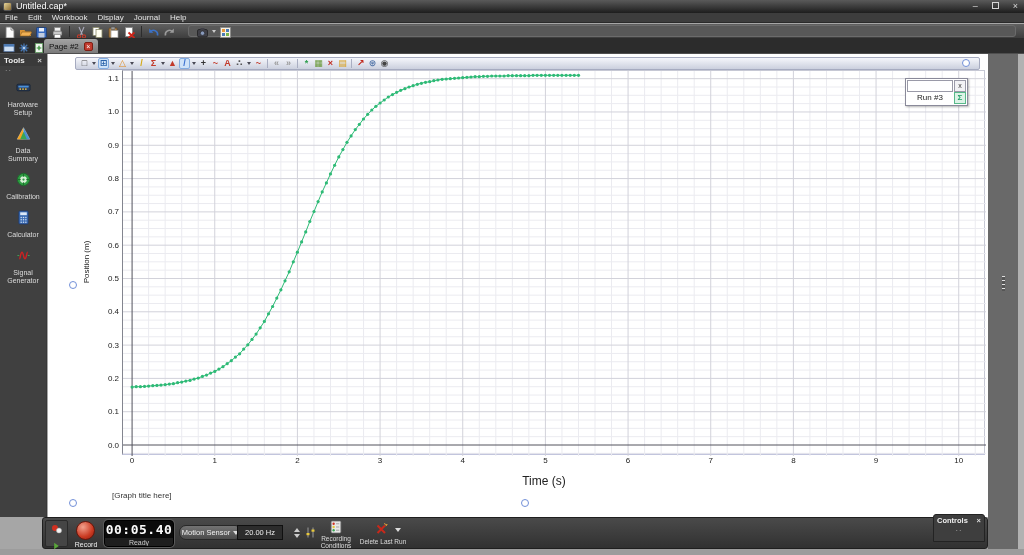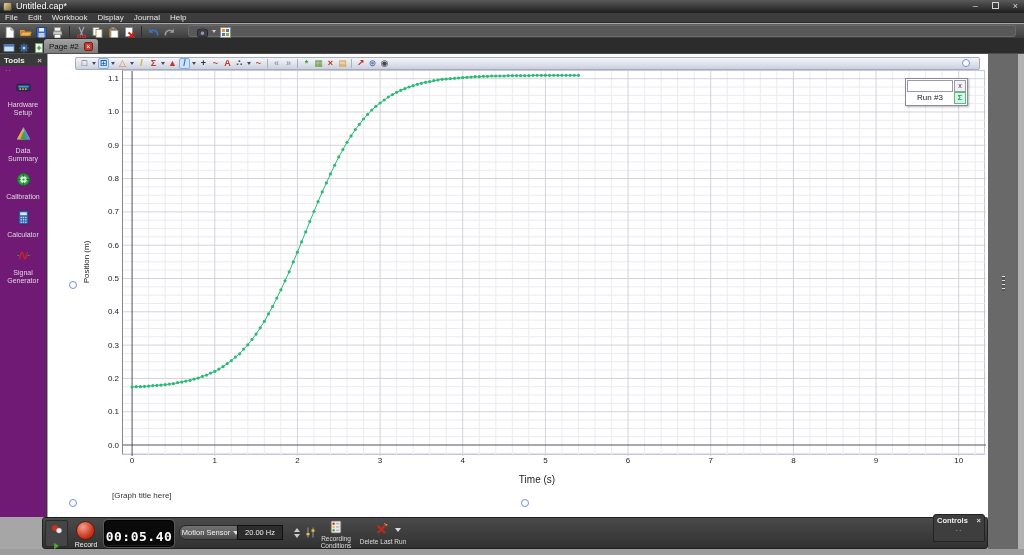--- a/index.html
+++ b/index.html
@@ -38,21 +38,21 @@
   .tabbar-icons { position:absolute; left:3px; top:2px; display:flex; gap:3px; }
   .tab { position:absolute; left:44px; bottom:0; height:14px; padding:0 5px;
     background:linear-gradient(#a3a3a3,#7b7b7b); border-radius:3px 3px 0 0;
     font-size:8px; color:#101010; display:flex; align-items:center; gap:5px; }
   .tab-close { width:9px; height:9px; background:#c23b2e; border:1px solid #7e publishers;
     border:1px solid #7e1f15; border-radius:2px; color:#fff; font-size:7px;
     line-height:7px; text-align:center; }
 
   
   .tools-panel { position:absolute; left:0; top:54px; width:47px; height:463px;
-    background:#701a75; border-right:1px solid #383838; z-index:10; }
+    background:#404040; border-right:1px solid #383838; z-index:10; }
   .tools-header { height:12px; background:#3a3a3a; color:#eee; font-size:8px; font-weight:bold;
     display:flex; justify-content:space-between; align-items:center; padding:0 4px; }
   .tools-close { color:#ccc; font-weight:bold; font-size:8px; }
   .tools-grip { color:#8f8f8f; font-size:9px; line-height:5px; padding-left:5px; letter-spacing:1px; }
   .tool-item { display:flex; flex-direction:column; align-items:center; margin-top:9px; }
   .tool-label { color:#ddd; font-size:7px; line-height:8px; text-align:center;
     white-space:pre-line; margin-top:2px; }
 
   
   .page { position:absolute; left:48px; top:54px; width:940px; height:463px; background:#ffffff; z-index:5; }
@@ -68,22 +68,22 @@
     border-top:3px solid #4a4a55; margin:0 1px; }
   .gt-sep { width:1px; height:9px; background:#a9aec2; margin:0 2px; }
 
   
   .plot-wrap { position:absolute; left:74px; top:16px; width:863px; height:385px; background:#fff;
     border:1px solid #c6c8d4; border-left:1px solid #83858f; border-bottom:2px solid #c2c5dd; }
   .ytick { position:absolute; left:-26px; width:22px; text-align:right; font-size:8px; color:#222; }
   .xtick { position:absolute; top:100%; margin-top:3px; font-size:8px; color:#222; transform:translateX(-50%); }
   .y-axis-label { position:absolute; left:38px; top:208px; font-size:8px; color:#222;
     transform:translate(-50%,-50%) rotate(-90deg); white-space:nowrap; }
-  .x-axis-label { position:absolute; left:84px; top:420px; width:810px; text-align:center;
-    font-size:10px; color:#222; }
+  .x-axis-label { position:absolute; left:91px; top:420px; width:810px; text-align:center;
+    font-size:12px; color:#222; }
   .graph-title { position:absolute; left:28px; top:437px; font-size:8px; color:#333;padding-left:36px; }
 
   
   .legend { position:absolute; left:857px; top:24px; width:63px; background:#fff;
     border:1px solid #8a8a9a; box-shadow:1px 1px 2px rgba(0,0,0,.3); padding:1px; z-index:6; }
   .legend-row { display:flex; gap:1px; margin:0 0; }
   .legend-field { flex:1; height:12px; border:1px solid #9a9aa8; background:#fff; }
   .legend-x { width:12px; height:12px; border:1px solid #9a9aa8; background:#f2f2f5;
     font-size:7px; text-align:center; line-height:10px; color:#333; }
   .legend-run { flex:1; font-size:8px; text-align:center; line-height:12px; color:#222; }
@@ -103,21 +103,21 @@
   .bottom-bar { position:absolute; left:42px; top:517px; width:946px; height:32px;
     background:linear-gradient(#4a4a4a,#313131); border:1px solid #1f1f1f; border-radius:3px; z-index:12; }
   .mode-panel { position:absolute; left:2px; top:2px; width:23px; height:27px; background:#454545;
     border:1px solid #2a2a2a; border-radius:2px; }
   .record-circle { position:absolute; left:33px; top:3px; width:19px; height:19px; border-radius:50%;
     background:radial-gradient(circle at 35% 30%, #f2a08c, #ca3a22 60%, #8c1f10); border:1px solid #6a150a; }
   .record-label { position:absolute; left:21px; top:23px; width:44px; text-align:center; color:#eee; font-size:7px; }
   .timer { position:absolute; left:61px; top:2px; width:70px; height:27px; background:#0a0a0a;
     border:1px solid #000; border-radius:4px; box-shadow:0 0 0 1px #5a5a5a; overflow:hidden; }
   .timer-display { font-family:"DejaVu Sans Mono",monospace; font-weight:bold; font-size:13px;
-    color:#fafafa; text-align:center; line-height:17px; letter-spacing:.5px;margin-top:7px; }
+    color:#fafafa; text-align:center; line-height:17px; letter-spacing:.5px; }
   .timer-status { font-size:7px; color:#ccc; text-align:center; background:#1e1e1e; height:9px; line-height:9px; }
   .sensor-btn { position:absolute; left:136px; top:7px; width:63px; height:15px; border-radius:7px;
     background:linear-gradient(#737373,#4c4c4c); border:1px solid #282828; color:#f0f0f0; font-size:7.5px;
     display:flex; align-items:center; justify-content:center; gap:3px; }
   .caret-down { width:0; height:0; border-left:3px solid transparent; border-right:3px solid transparent;
     border-top:4px solid #ddd; }
   .rate-box { position:absolute; left:194px; top:7px; width:46px; height:15px; background:#2c2c2c;
     border:1px solid #101010; color:#eee; font-size:7.5px; line-height:13px; text-align:center; }
   .spinner { position:absolute; left:249px; top:7px; width:9px; height:15px; display:flex;
     flex-direction:column; align-items:center; justify-content:center; gap:2px; }

